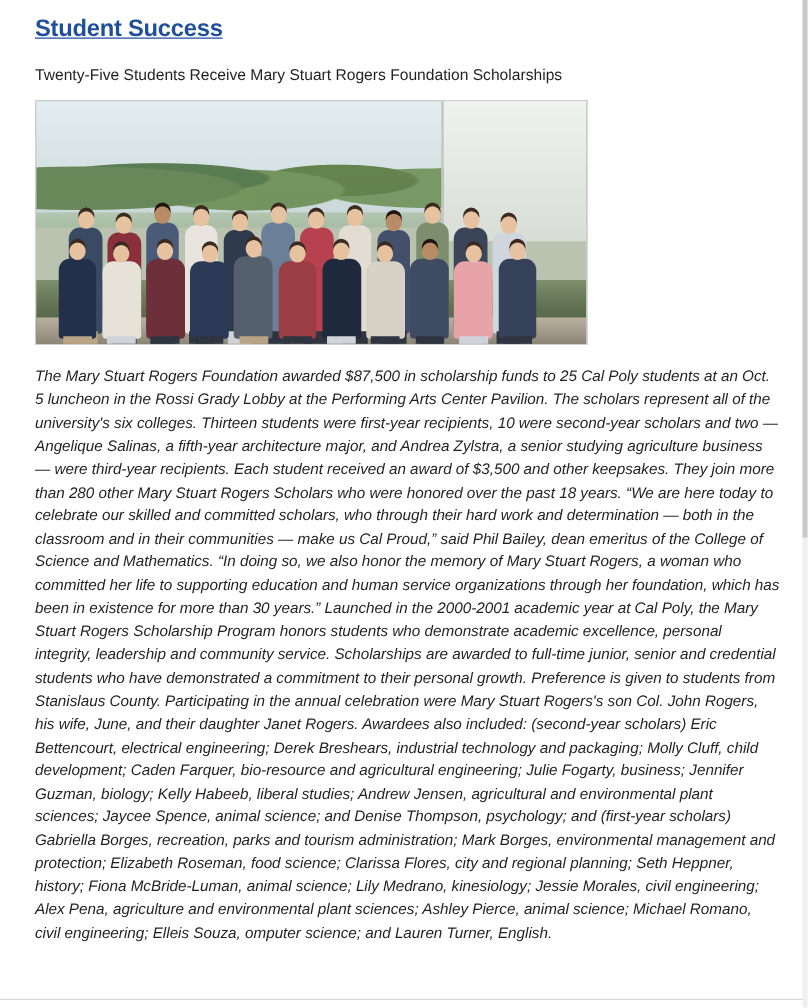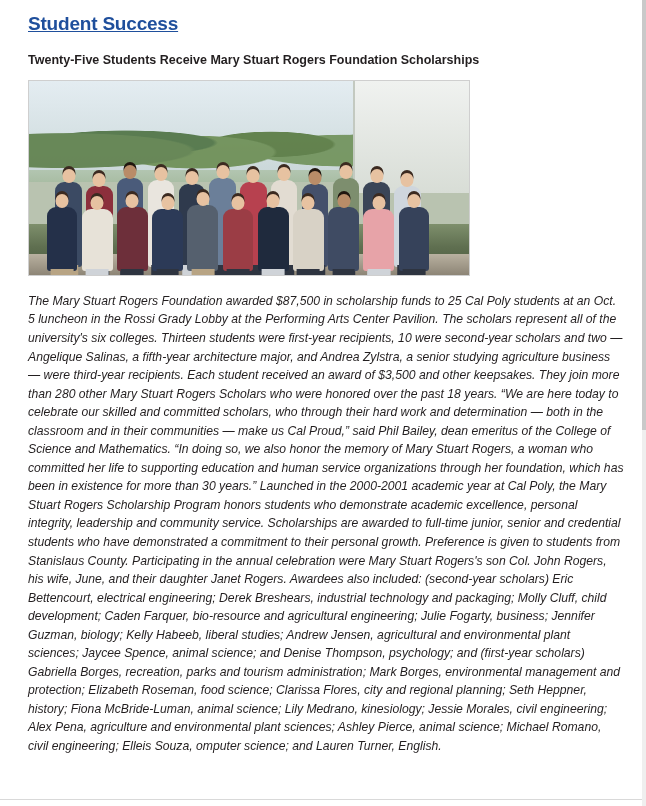--- a/index.html
+++ b/index.html
@@ -26,21 +26,21 @@
     font-size: 19px;
     font-weight: bold;
     color: #1f4f9c;
     text-decoration: underline;
     letter-spacing: -0.2px;
     margin: 0 0 18px 0;
     line-height: 1.1;
   }
   .headline {
     font-size: 12.5px;
-    font-weight: bold;
+    font-weight: normal;
     color: #231f20;
     margin: 0 0 12px 0;
     line-height: 1.2;
   }
   .photo-wrap {
     margin: 0 0 16px 0;
   }
   .photo {
     position: relative;
     width: 440px;

